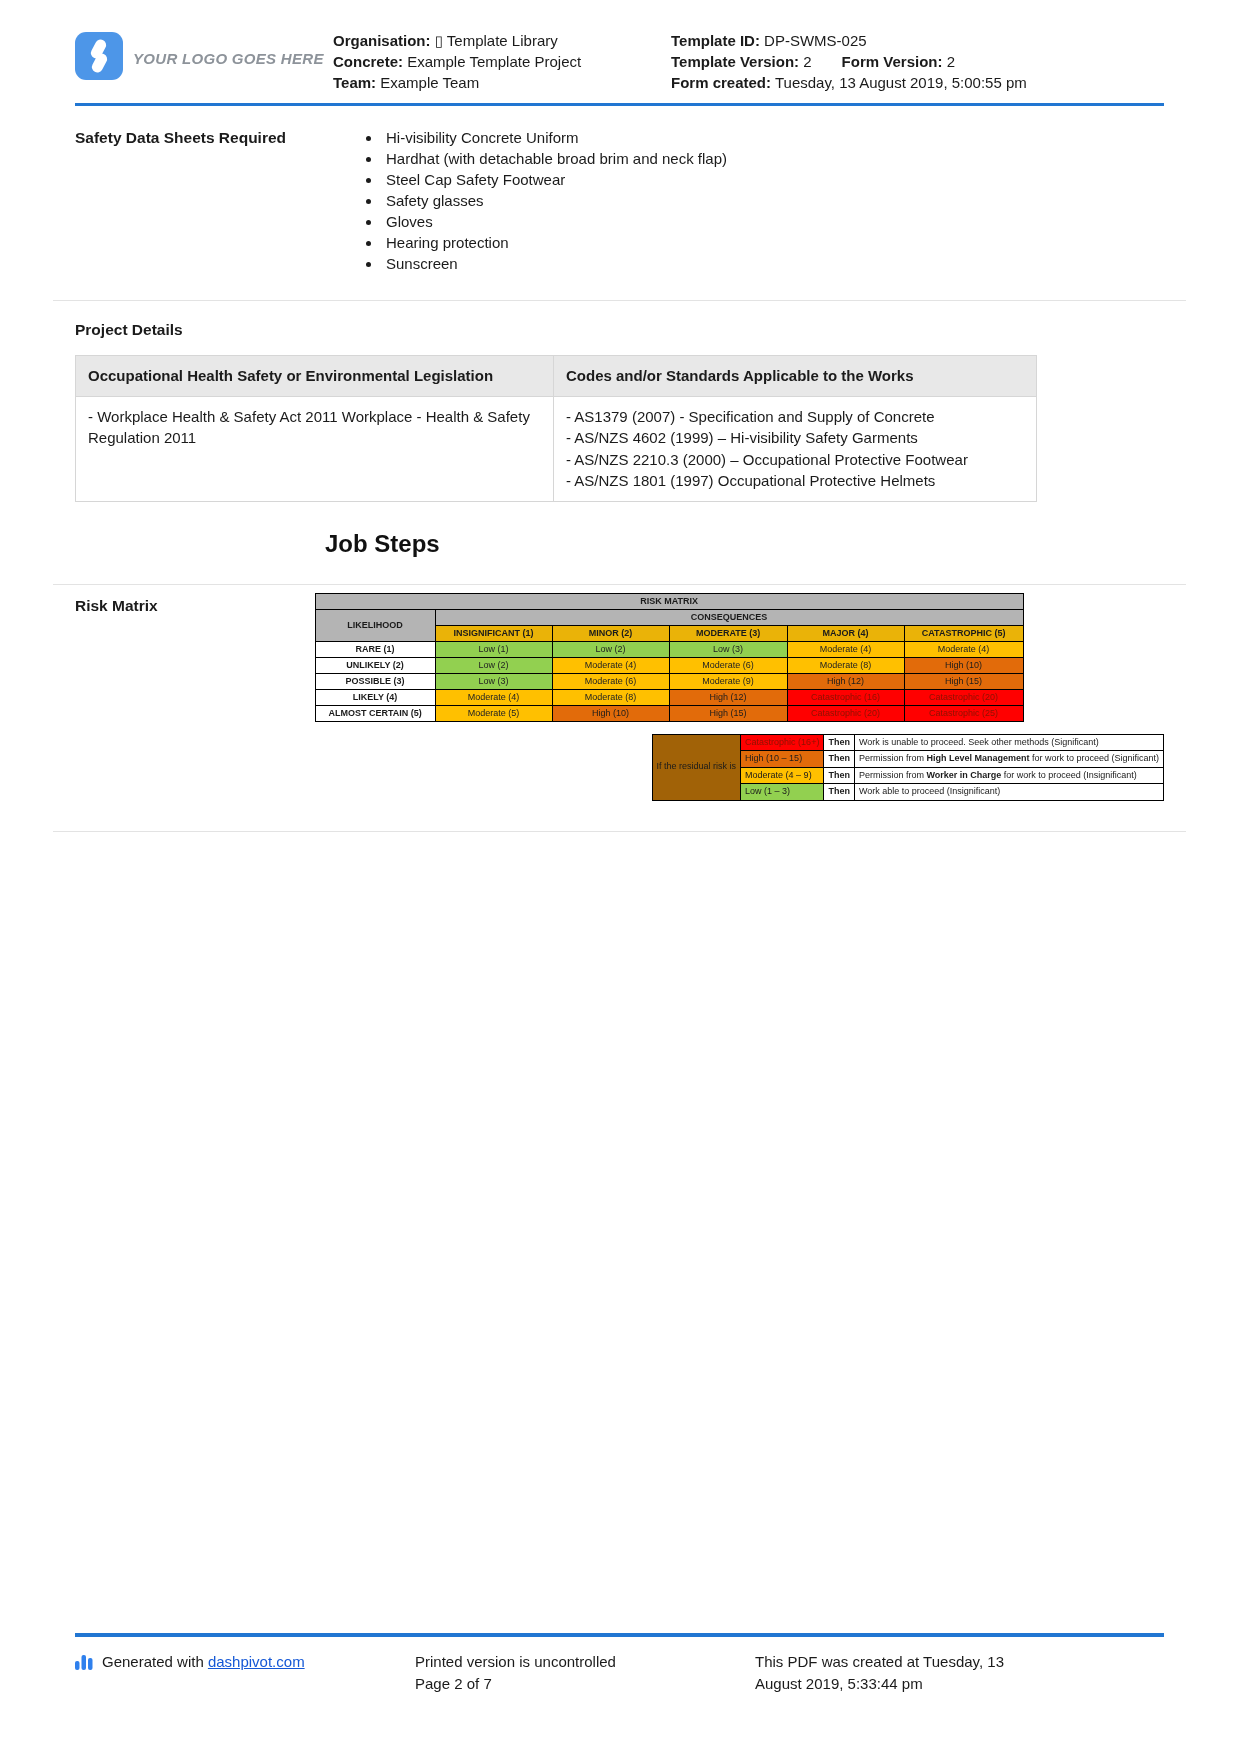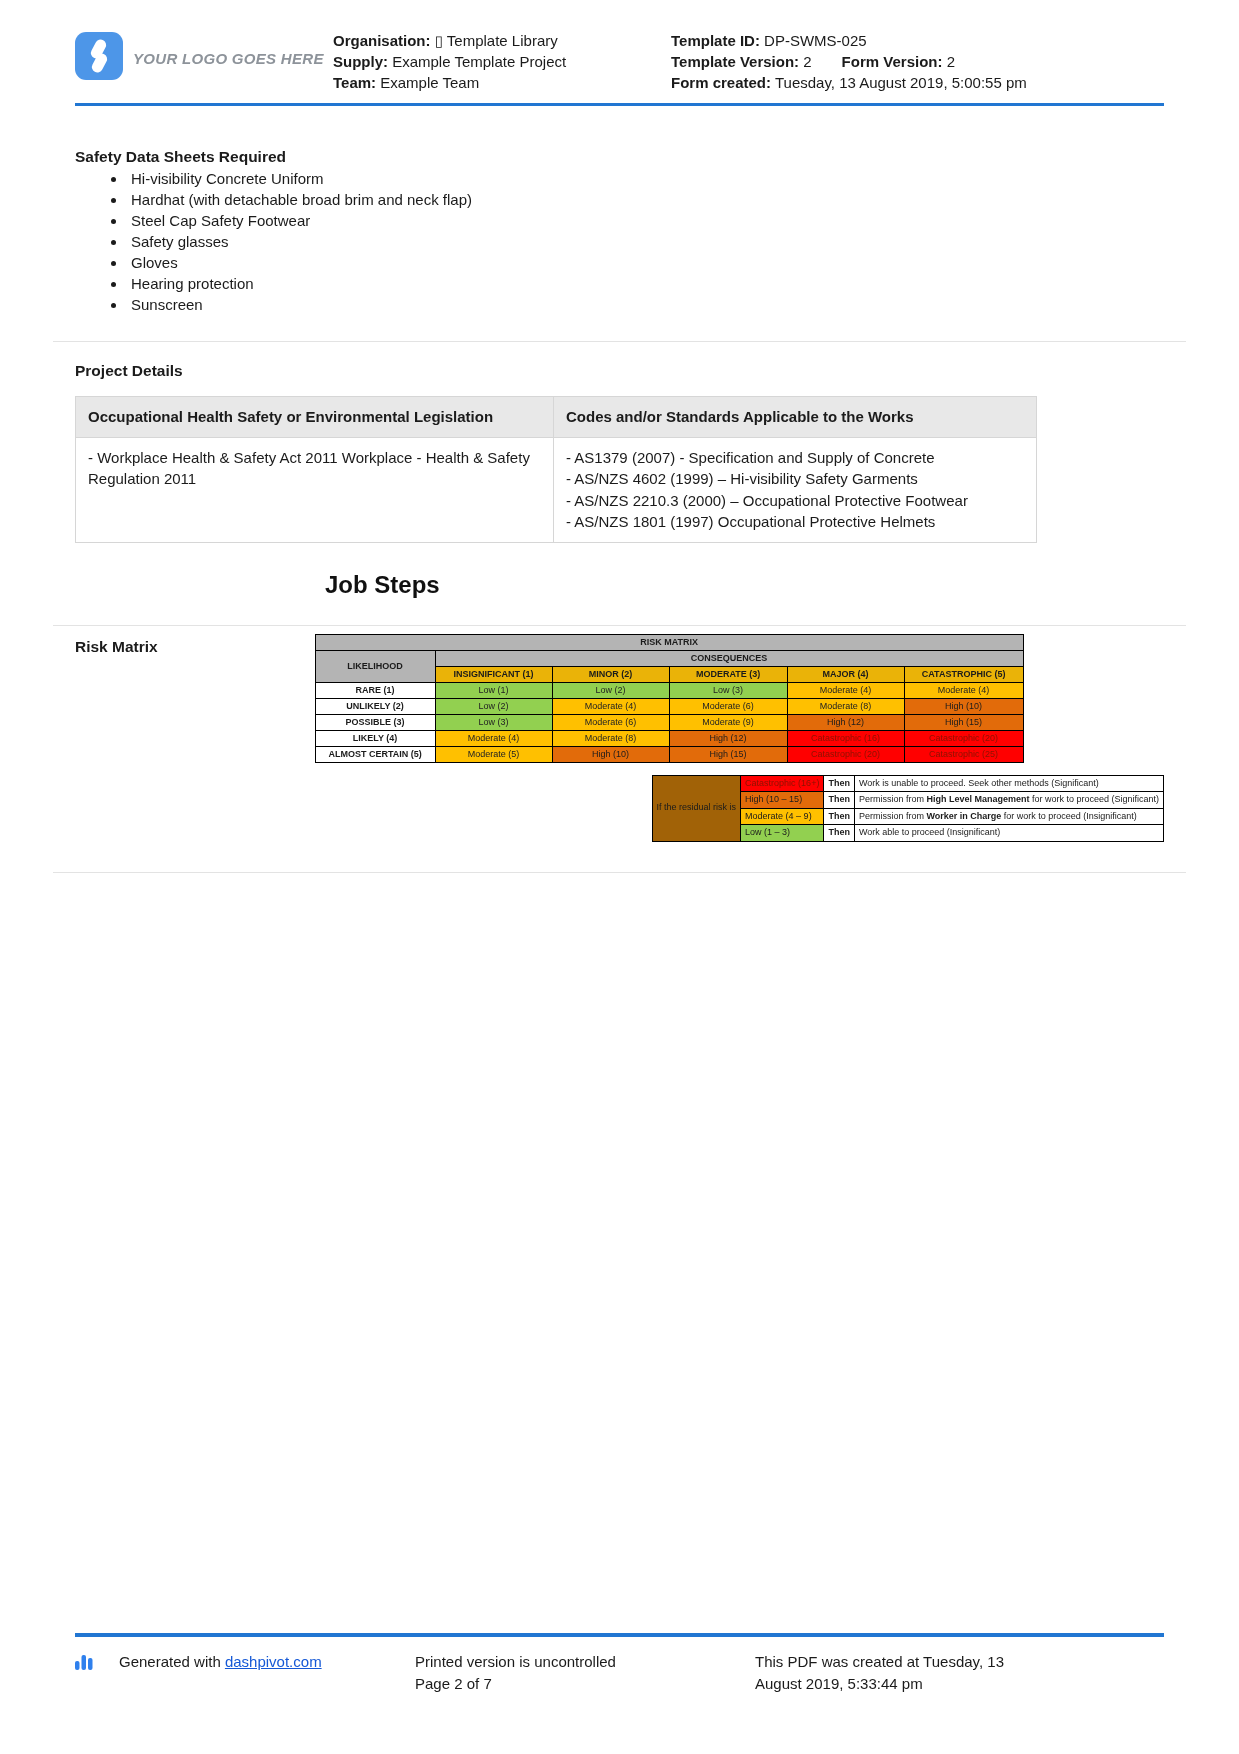--- a/index.html
+++ b/index.html
@@ -14,21 +14,21 @@
   .hdr { display:flex; align-items:flex-start; }
   .logo-block { width:258px; display:flex; align-items:center; gap:10px; padding-top:2px; }
   .logo-text { color:#8d939a; font-weight:700; font-style:italic; font-size:15px; letter-spacing:.3px; white-space:nowrap; }
   .hdr-mid { width:338px; font-size:15px; line-height:21px; }
   .hdr-right { flex:1; font-size:15px; line-height:21px; }
   .hline b { font-weight:700; }
   .fv-gap { display:inline-block; width:30px; }
   .blue-rule { height:3px; background:#2176d2; margin-top:10px; }
 
   
-  .safety { display:flex; margin-top:40px;flex-direction:column; }
+  .safety { display:flex; margin-top:21px; }
   .sec-label { width:255px; font-weight:700; font-size:15.5px; line-height:22px; padding-right:40px; }
   ul.safety-list { margin:0; padding-left:52px; list-style:disc; font-size:15px; line-height:21px; }
   ul.safety-list li { padding-left:4px; }
 
   .divider { border:none; border-top:1px solid #e3e3e3; margin:26px -22px 0 -22px; }
 
   
   .project-details { margin-top:20px; }
   .pd-heading { font-weight:700; font-size:15.5px; }
   .pd-table { border-collapse:collapse; margin-top:16px; width:962px; table-layout:fixed; }
@@ -60,21 +60,21 @@
   .legend-then { width:34px; font-weight:700; text-align:center; }
   .legend-desc { width:320px; }
   .legend-desc b { font-weight:700; }
 
   .divider-bottom { margin-top:30px; }
 
   
   .ftr { position:absolute; left:75px; right:75px; top:1633px; }
   .ftr-line { height:4px; background:#2176d2; }
   .ftr-cols { display:flex; margin-top:14px; font-size:15px; line-height:22px; }
-  .ftr-left { width:340px; display:flex; align-items:flex-start; gap:25px; }
+  .ftr-left { width:340px; display:flex; align-items:flex-start; gap:8px; }
   .ftr-left .txt { white-space:nowrap; }
   .ftr-mid { width:340px; }
   .ftr-right { width:265px; }
   a.dp-link { color:#1558d6; text-decoration:underline; cursor:pointer; }
 </style>
 </head>
 <body>
 
 <div class="page">
   <div class="content">
@@ -87,21 +87,21 @@
             <g fill="#ffffff">
               <rect x="18" y="7" width="11" height="20" rx="5.5" transform="rotate(28 23.5 17)"></rect>
               <rect x="19" y="21" width="11" height="20" rx="5.5" transform="rotate(28 24.5 31)"></rect>
             </g>
           </svg>
         </span>
         <span class="logo-text">YOUR LOGO GOES HERE</span>
       </div>
       <div class="hdr-mid">
         <div class="hline"><b>Organisation:</b> <span>▯ Template Library</span></div>
-        <div class="hline"><b>Supply:</b> <span>Example Template Project</span></div>
+        <div class="hline"><b>Concrete:</b> <span>Example Template Project</span></div>
         <div class="hline"><b>Team:</b> <span>Example Team</span></div>
       </div>
       <div class="hdr-right">
         <div class="hline"><b>Template ID:</b> <span>DP-SWMS-025</span></div>
         <div class="hline"><b>Template Version:</b> <span>2</span><span class="fv-gap"></span><b>Form Version:</b> <span>2</span></div>
         <div class="hline"><b>Form created:</b> <span>Tuesday, 13 August 2019, 5:00:55 pm</span></div>
       </div>
     </header>
 
     <div class="blue-rule"></div>

